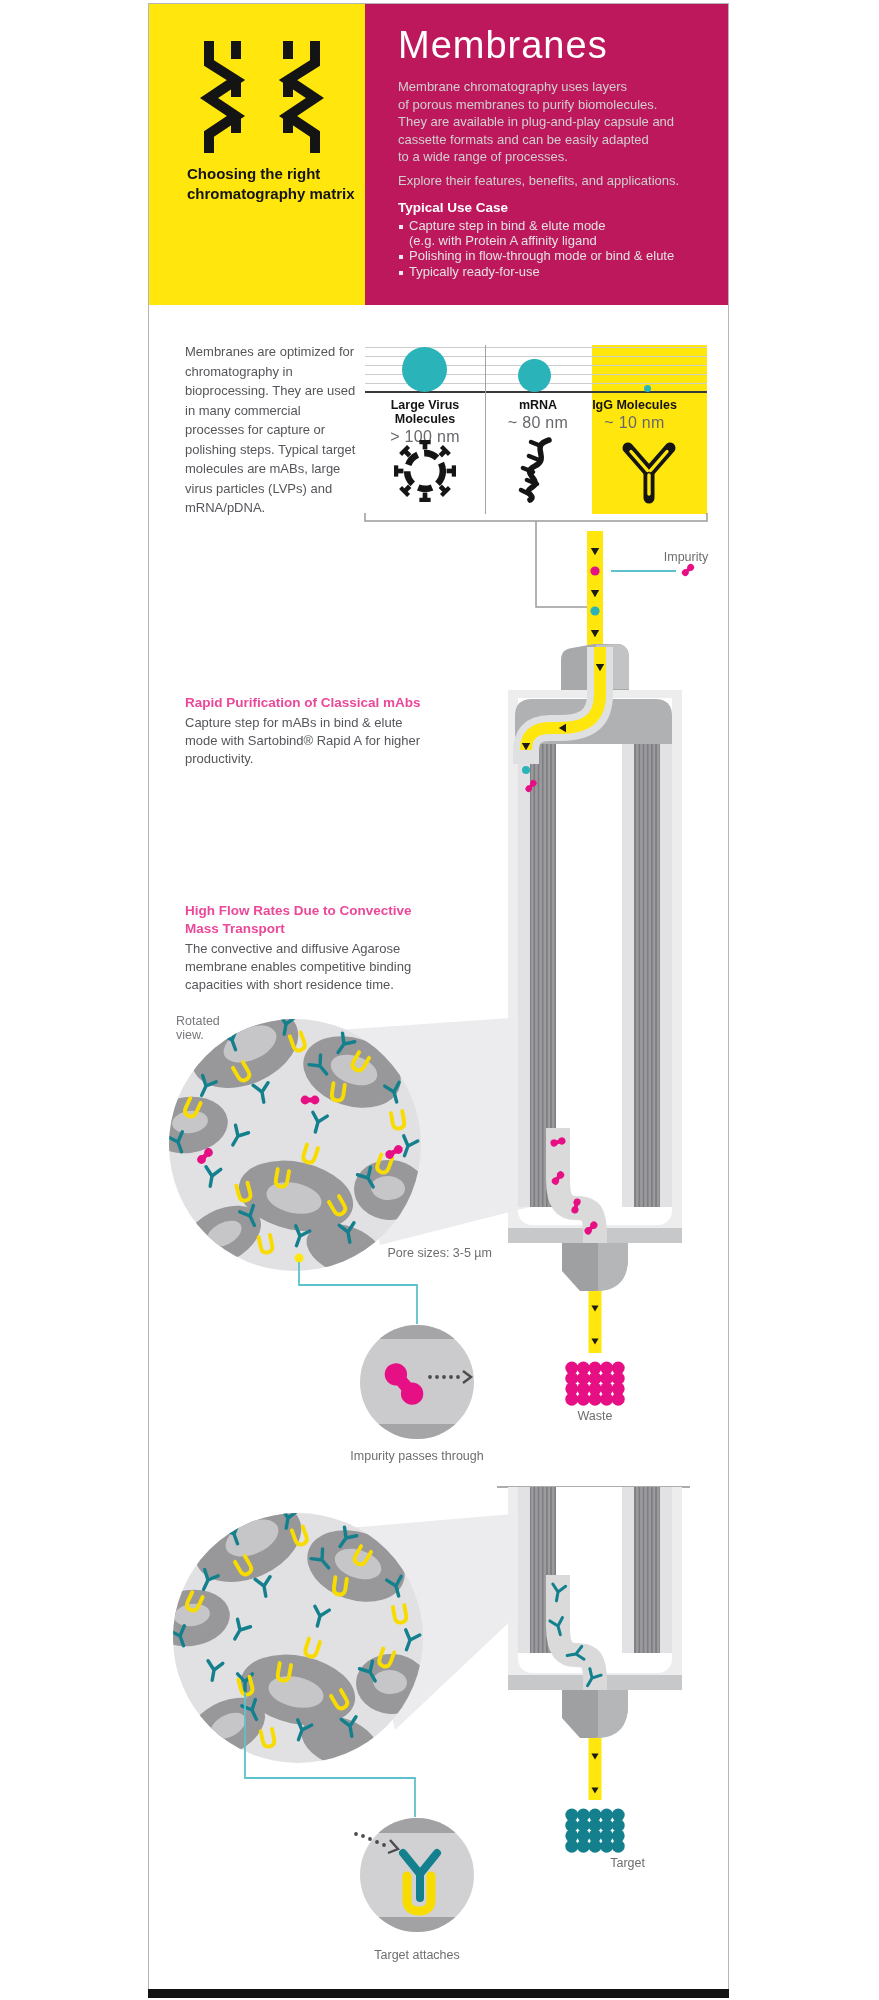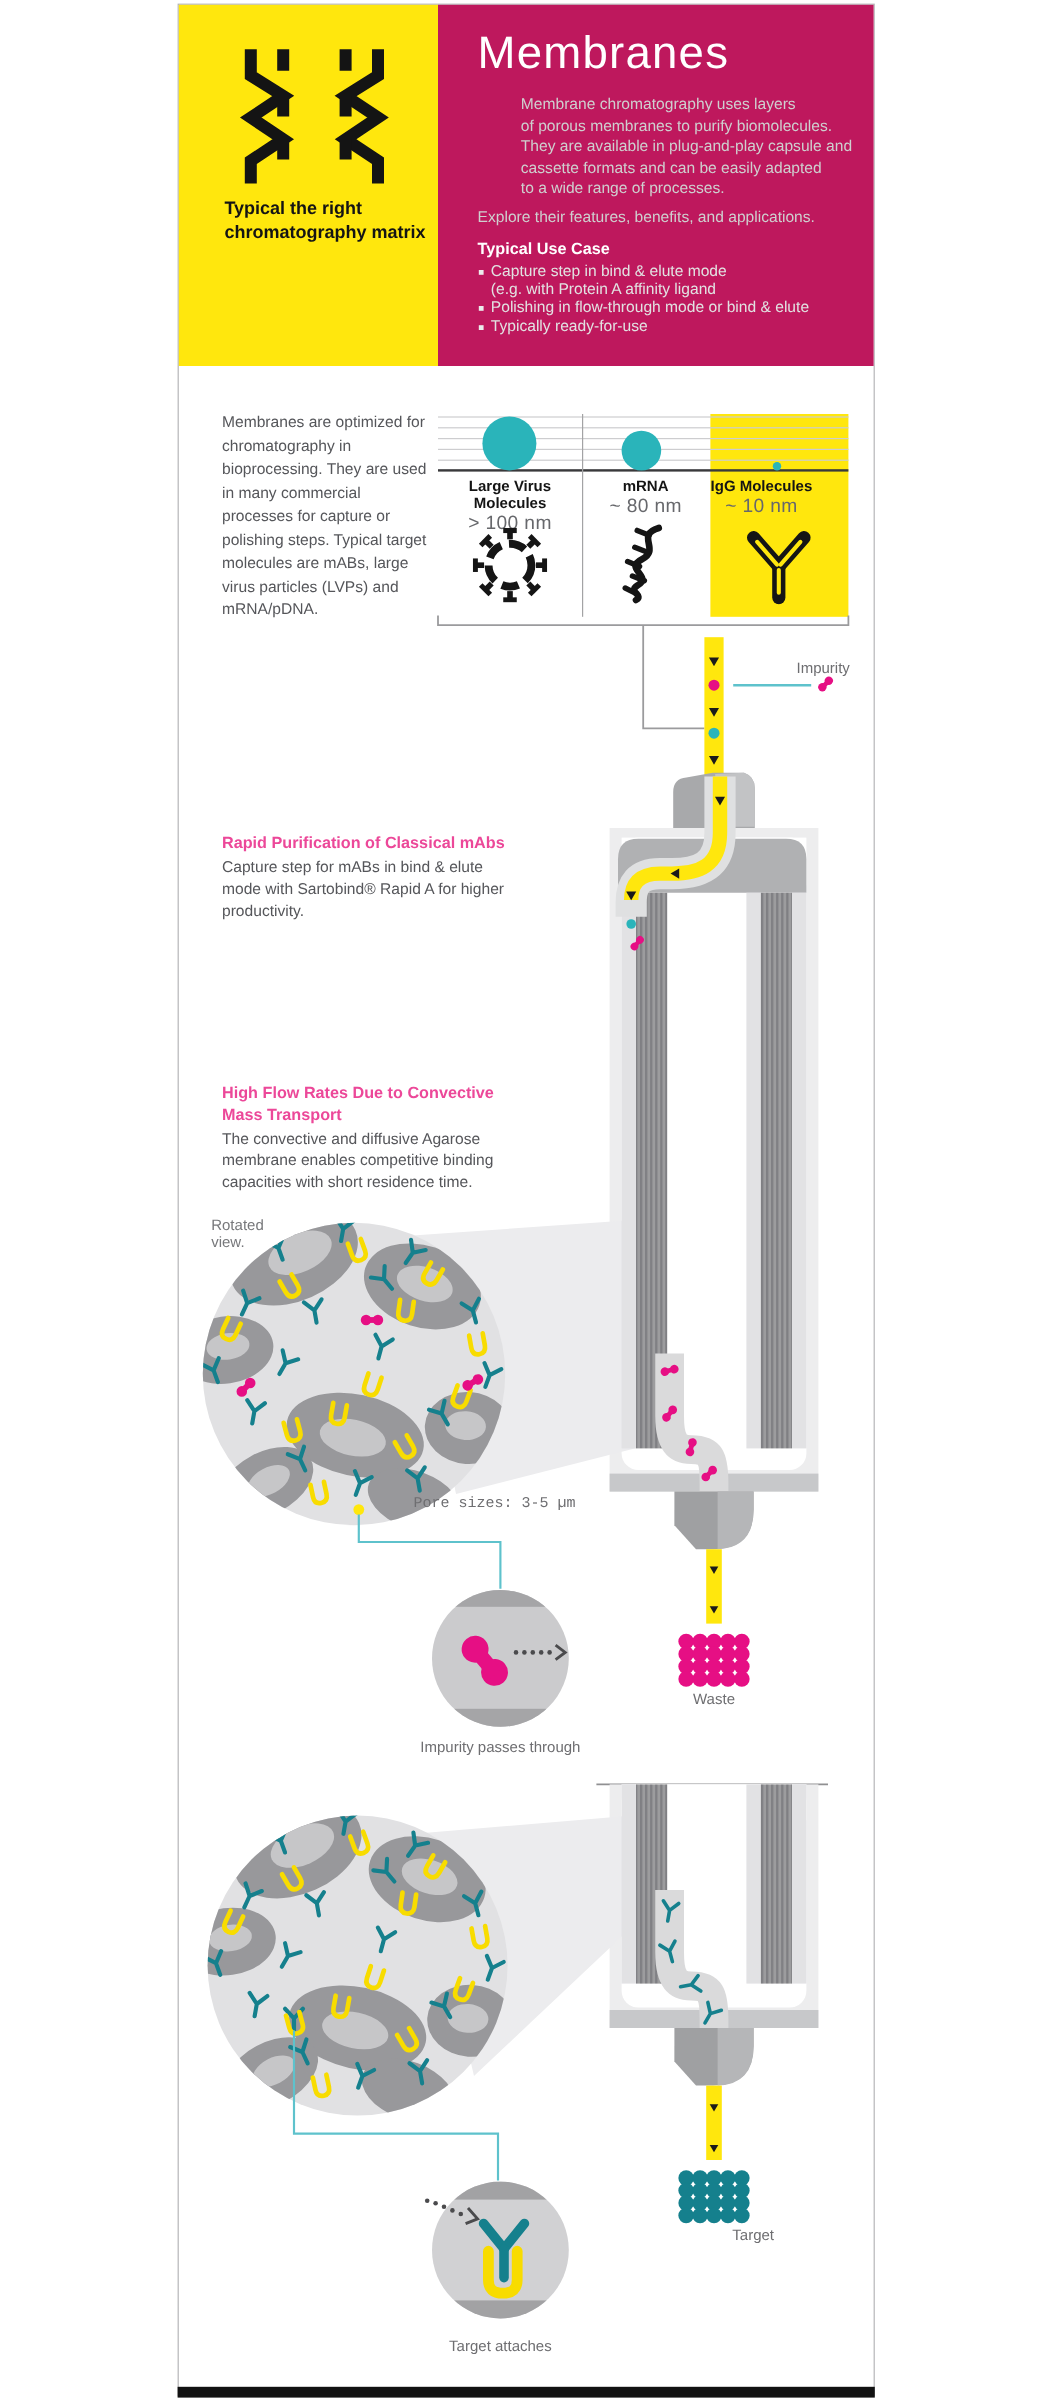--- a/index.html
+++ b/index.html
@@ -6,21 +6,21 @@
   body{font-family:"Liberation Sans", sans-serif;}
   .canvas{position:relative;width:879px;height:2000px;background:#fff;overflow:hidden;}
   .abs{position:absolute;}
   .pre{white-space:pre-line;}
   .frame{position:absolute;left:148px;top:3px;width:579px;height:1992px;border:1px solid #b6b6b8;}
   .bottombar{position:absolute;left:148px;top:1989px;width:581px;height:9px;background:#121212;}
   .badge{position:absolute;left:149px;top:4px;width:216px;height:301px;background:var(--c-yellow);}
   .badge-label{position:absolute;left:38px;top:160px;width:170px;font-size:15px;line-height:20px;font-weight:bold;color:#141414;}
   .intro{position:absolute;left:365px;top:4px;width:363px;height:301px;background:#be185d;color:#d6d6d6;}
   .h-title{position:absolute;left:33px;top:20px;font-size:38px;font-weight:300;letter-spacing:1px;color:#fff;}
-  .h-body{position:absolute;left:33px;top:74px;width:310px;font-size:13px;line-height:17.5px;color:#cfcfcf;margin-left:36px;}
+  .h-body{position:absolute;left:33px;top:74px;width:310px;font-size:13px;line-height:17.5px;color:#cfcfcf;}
   .h-explore{position:absolute;left:33px;top:169px;width:320px;font-size:13px;color:#cfcfcf;}
   .h-usecase{position:absolute;left:33px;top:196px;width:320px;}
   .h-bold{font-size:13.5px;font-weight:bold;color:#fff;margin-bottom:4px;}
   .ucase-row{display:flex;align-items:flex-start;margin-bottom:1px;}
   .ucase-row .sq{flex:0 0 auto;width:4px;height:4px;background:#ececec;margin:6px 6px 0 1px;}
   .ucase-row .tx{font-size:13px;line-height:14.5px;color:#e2e2e2;}
   .par{position:absolute;left:185px;top:342px;width:172px;font-size:13px;line-height:19.5px;color:#55565a;}
   .sec-title{font-size:13.5px;line-height:18px;font-weight:bold;color:#ec4899;}
   .sec-body{font-size:13px;line-height:18px;color:#55565a;margin-top:2px;}
   .small-label{font-size:12.5px;color:#6e6e71;}
@@ -55,21 +55,21 @@
         <path d="M14,-17 V0"></path>
         <path d="M14,19 V36"></path>
       </g>
       <g transform="translate(135,63) scale(-1,1)" stroke="#141414" stroke-width="10" fill="none">
         <path d="M-13,-56 V-34 L14,-17 L-13,1 L14,19 L-13,37 V56"></path>
         <path d="M14,-56 V-38"></path>
         <path d="M14,-17 V0"></path>
         <path d="M14,19 V36"></path>
       </g>
     </svg>
-    <div class="badge-label pre">Typical the right
+    <div class="badge-label pre">Choosing the right
 chromatography matrix</div>
   </div>
 
   <div class="intro">
     <div class="h-title">Membranes</div>
     <div class="h-body pre">Membrane chromatography uses layers
 of porous membranes to purify biomolecules.
 They are available in plug-and-play capsule and
 cassette formats and can be easily adapted
 to a wide range of processes.</div>
@@ -509,20 +509,20 @@
     <div class="sec-title">Rapid Purification of Classical mAbs</div>
     <div class="sec-body" style="width:240px">Capture step for mABs in bind &amp; elute mode with Sartobind® Rapid A for higher productivity.</div>
   </div>
 
   <div class="abs" style="left:185px;top:902px;width:250px;">
     <div class="sec-title" style="width:240px">High Flow Rates Due to Convective Mass Transport</div>
     <div class="sec-body" style="width:248px">The convective and diffusive Agarose membrane enables competitive binding capacities with short residence time.</div>
   </div>
 
   <div class="abs small-label" style="left:176px;top:1014px;width:64px;color:#77787b;">Rotated view.</div>
-  <div class="abs small-label" style="left:332px;top:1246px;width:160px;text-align:center;font-family:Liberation Mono, monospace;">Pore sizes: 3-5 µm</div>
+  <div class="abs small-label" style="left:332px;top:1246px;width:160px;text-align:right;">Pore sizes: 3-5 µm</div>
   <div class="abs small-label" style="left:545px;top:1409px;width:100px;text-align:center;">Waste</div>
   <div class="abs small-label" style="left:317px;top:1449px;width:200px;text-align:center;">Impurity passes through</div>
   <div class="abs small-label" style="left:545px;top:1856px;width:100px;text-align:right;">Target</div>
   <div class="abs small-label" style="left:317px;top:1948px;width:200px;text-align:center;">Target attaches</div>
 
   <div class="bottombar"></div>
 </div>
 
 </body></html>

